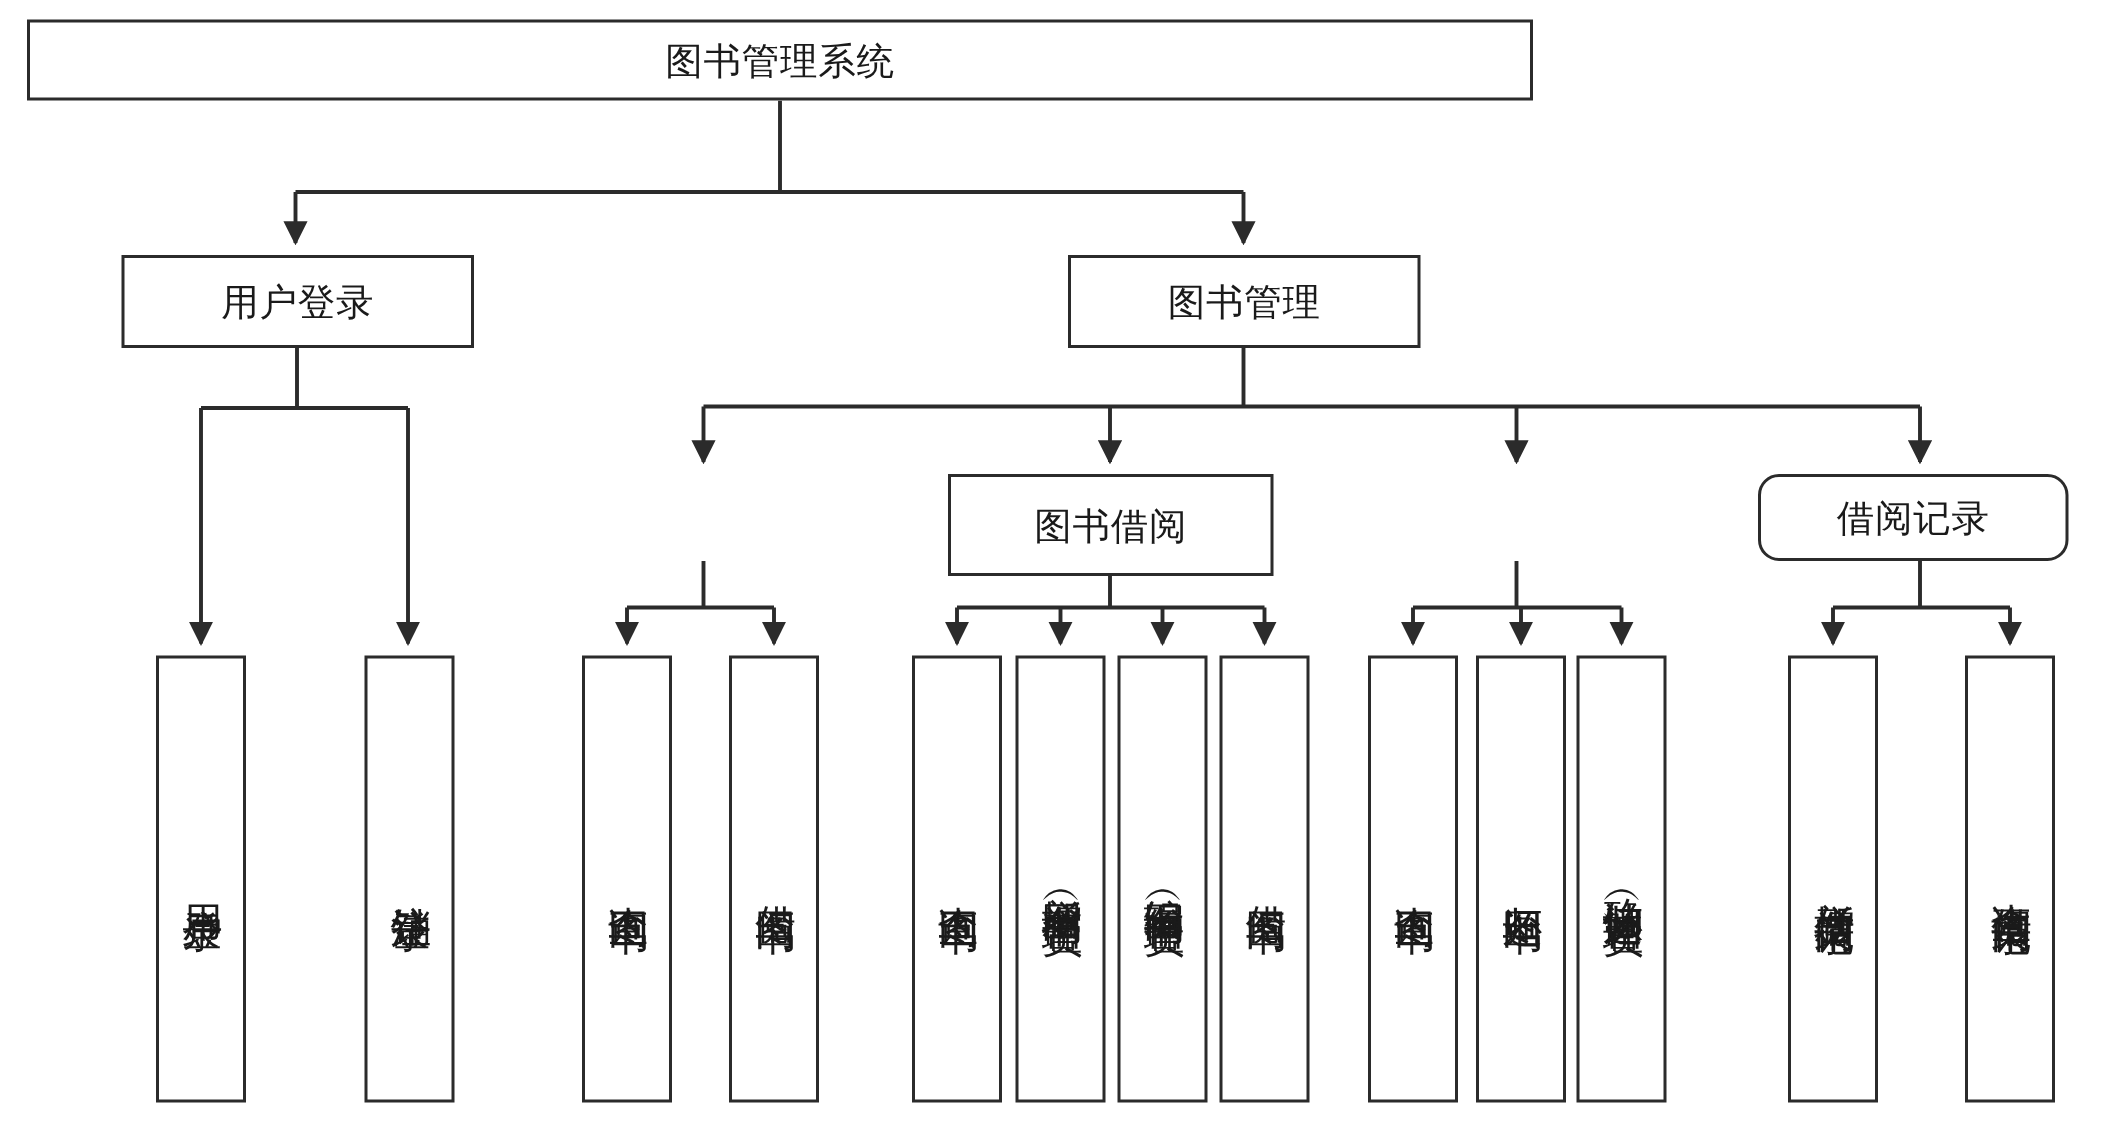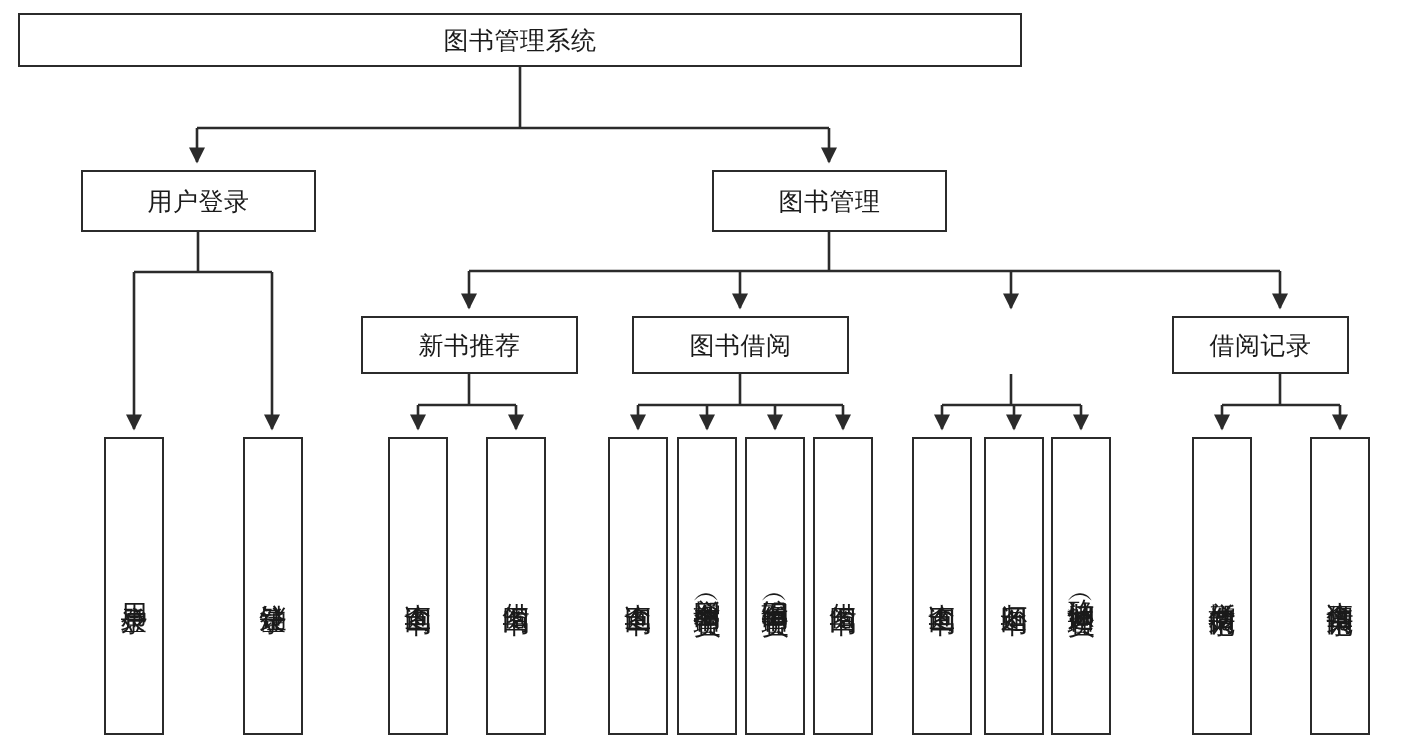--- a/index.html
+++ b/index.html
@@ -134,27 +134,24 @@
     <span class="label" style="color: rgb(26, 26, 26);">图书管理系统</span>
   </div>
 
   <div class="node horiz" style="left: 81px; top: 170px; width: 235px; height: 62px; border-color: rgb(43, 43, 43); background: rgb(255, 255, 255);">
     <span class="label" style="color: rgb(26, 26, 26);">用户登录</span>
   </div>
   <div class="node horiz" style="left: 712px; top: 170px; width: 235px; height: 62px; border-color: rgb(43, 43, 43); background: rgb(255, 255, 255);">
     <span class="label" style="color: rgb(26, 26, 26);">图书管理</span>
   </div>
 
-  <div class="node horiz" style="left: 361px; top: 316px; width: 217px; height: 58px; border-color: rgb(43, 43, 43); background: rgb(255, 255, 255);">
-    <span class="label" style="color: rgb(26, 26, 26);">新书推荐</span>
-  </div>
-  <div class="node horiz" style="left: 632px; top: 316px; width: 217px; height: 58px; border-color: rgb(43, 43, 43); background: rgb(255, 255, 255);">
+  <div class="node horiz" style="left: 632px; top: 316px; width: 217px; height: 68px; border-color: rgb(43, 43, 43); background: rgb(255, 255, 255);">
     <span class="label" style="color: rgb(26, 26, 26);">图书借阅</span>
   </div>
-  <div class="node horiz" style="left: 1172px; top: 316px; width: 177px; height: 58px; border-color: rgb(43, 43, 43); background: rgb(255, 255, 255);">
+  <div class="node horiz" style="left: 1172px; top: 316px; width: 207px; height: 58px; border-color: rgb(43, 43, 43); background: rgb(255, 255, 255); border-radius: 14px;">
     <span class="label" style="color: rgb(26, 26, 26);">借阅记录</span>
   </div>
 
   <div class="node vert" style="left: 104px; top: 437px; width: 60px; height: 298px; border-color: rgb(43, 43, 43); background: rgb(255, 255, 255);">
     <span class="label" style="color: rgb(26, 26, 26);">用户登录</span>
   </div>
   <div class="node vert" style="left: 243px; top: 437px; width: 60px; height: 298px; border-color: rgb(43, 43, 43); background: rgb(255, 255, 255);">
     <span class="label" style="color: rgb(26, 26, 26);">注销登录</span>
   </div>
   <div class="node vert" style="left: 388px; top: 437px; width: 60px; height: 298px; border-color: rgb(43, 43, 43); background: rgb(255, 255, 255);">

